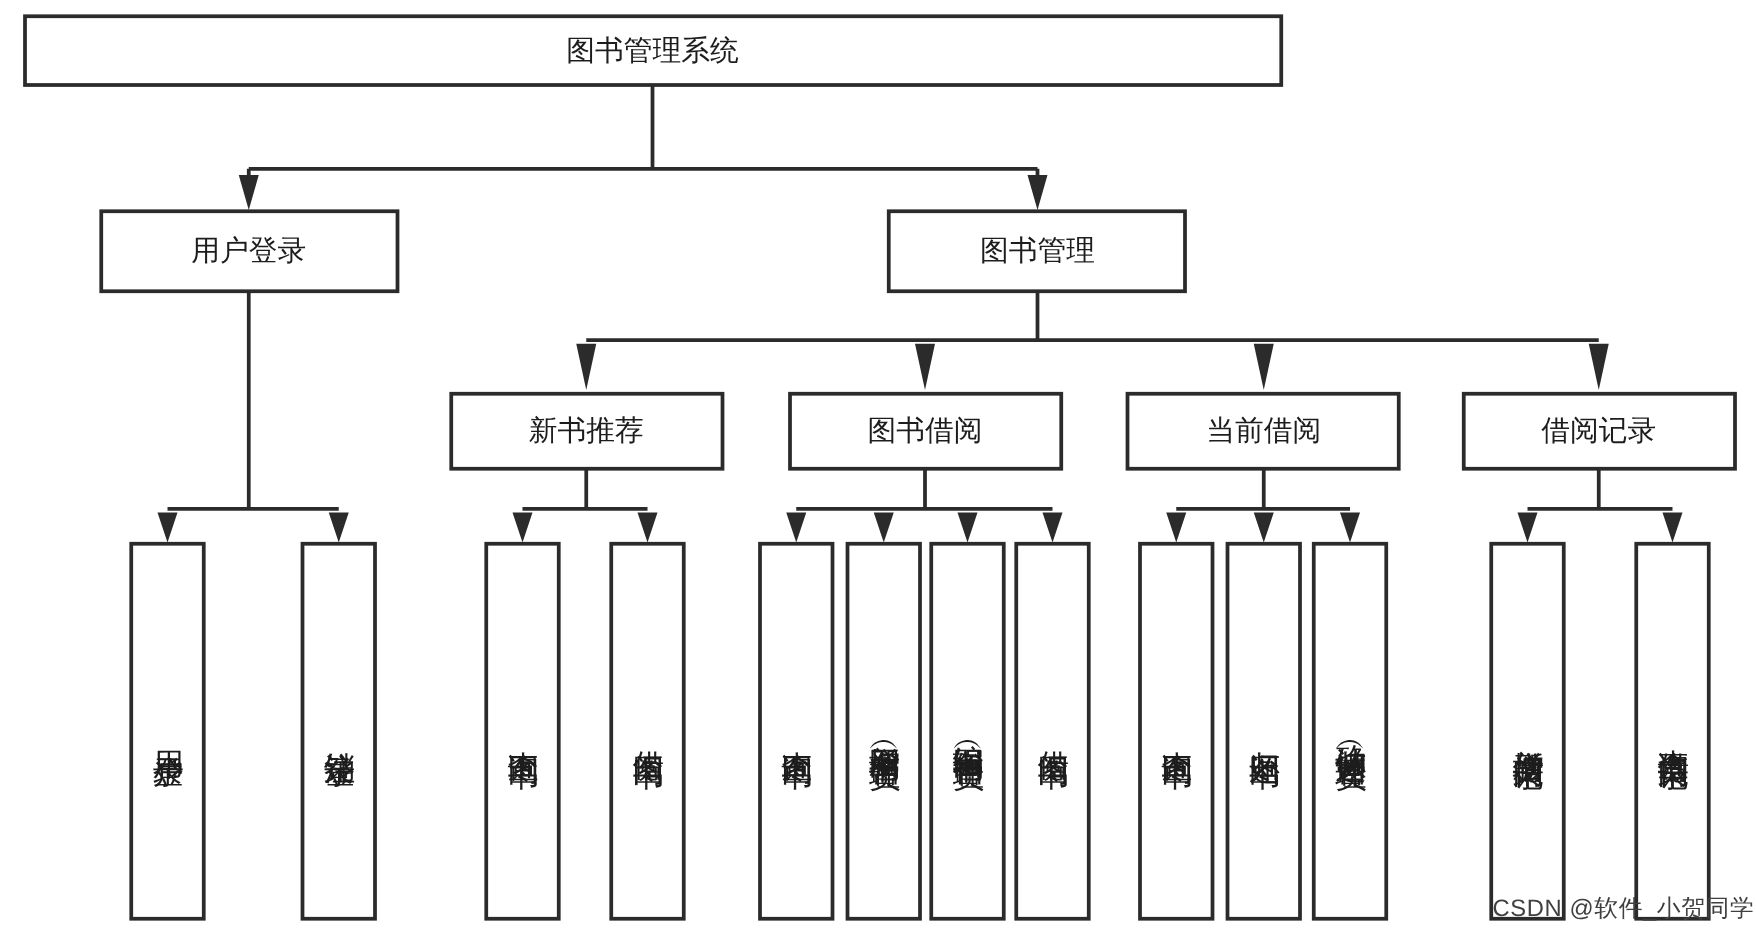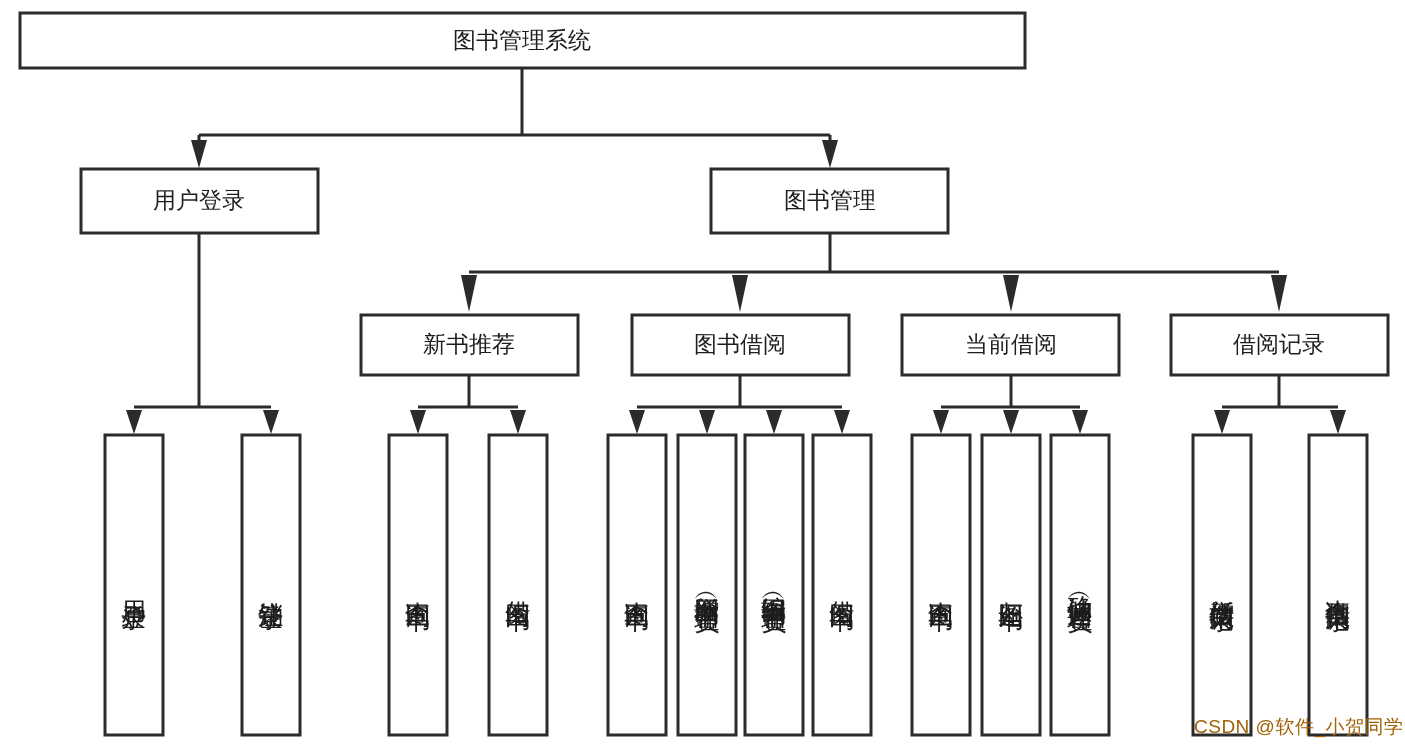--- a/index.html
+++ b/index.html
@@ -61,21 +61,21 @@
     display: flex;
     align-items: center;
     justify-content: center;
     text-align: center;
     pointer-events: none;
   }
   .watermark {
     position: absolute;
     font-family: "Liberation Sans", "DejaVu Sans", sans-serif;
     font-size: 19px;
-    color: #a16207;
+    color: #404040;
     white-space: nowrap;
     letter-spacing: 0.5px;
   }
 </style>
 </head>
 <body>
 
 <div id="diagram-root">
 
   <svg class="diagram-canvas" viewBox="0 0 1405 747" xmlns="http://www.w3.org/2000/svg">

